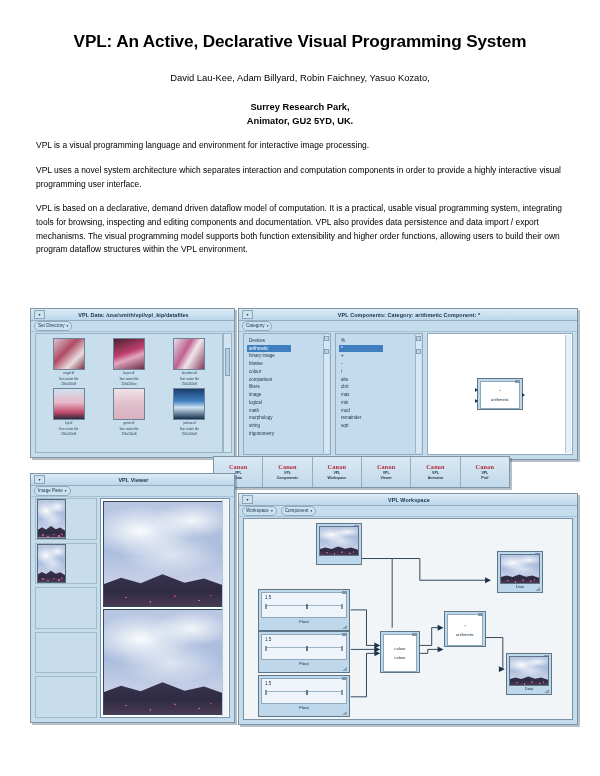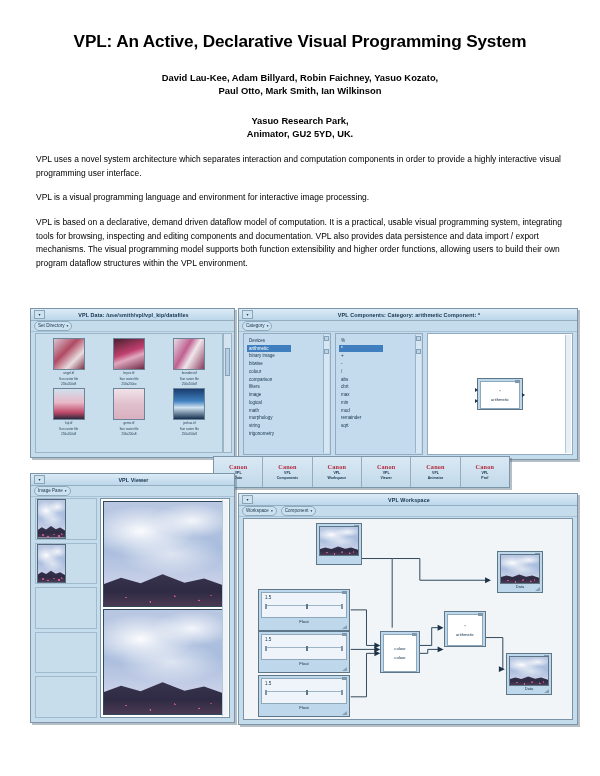--- a/index.html
+++ b/index.html
@@ -26,21 +26,21 @@
     text-align: center;
     font-size: 17.2px;
     font-weight: bold;
     letter-spacing: -0.15px;
     margin-top: 31px;
     line-height: 1.2;
   }
   .authors {
     text-align: center;
     font-size: 9.4px;
-    font-weight: bold;
+    font-weight: normal;
     line-height: 1.45;
     margin-top: 19px;
   }
   .affiliation {
     text-align: center;
     font-size: 9.3px;
     font-weight: bold;
     line-height: 1.45;
     margin-top: 17px;
   }
@@ -424,32 +424,31 @@
 </style>
 </head>
 <body>
 
 <div class="paper">
 
   <div class="title">VPL: An Active, Declarative Visual Programming System</div>
 
   <div class="authors">
     <div>David Lau-Kee, Adam Billyard, Robin Faichney, Yasuo Kozato,</div>
-    <div>Paul Otto, Mark Smith, Ian Wilkinson</div>
   </div>
 
   <div class="affiliation">
-    <div>Yasuo Research Park,</div>
+    <div>Surrey Research Park,</div>
     <div>Animator, GU2 5YD, UK.</div>
   </div>
 
 
   <div class="abstract-body">
+    <p>VPL is a visual programming language and environment for interactive image processing.</p>
     <p>VPL uses a novel system architecture which separates interaction and computation components in order to provide a highly interactive visual programming user interface.</p>
-    <p>VPL is a visual programming language and environment for interactive image processing.</p>
     <p>VPL is based on a declarative, demand driven dataflow model of computation. It is a practical, usable visual programming system, integrating tools for browsing, inspecting and editing components and documentation. VPL also provides data persistence and data import / export mechanisms. The visual programming model supports both function extensibility and higher order functions, allowing users to build their own program dataflow structures within the VPL environment.</p>
   </div>
 </div>
 
 <div class="figure">
 
   <div class="win" id="win-data">
     <div class="win-titlebar">
       <div class="win-sysbtn">▾</div>
       <div class="win-title">VPL Data: /use/smith/vpl/vpl_kip/datafiles</div>

